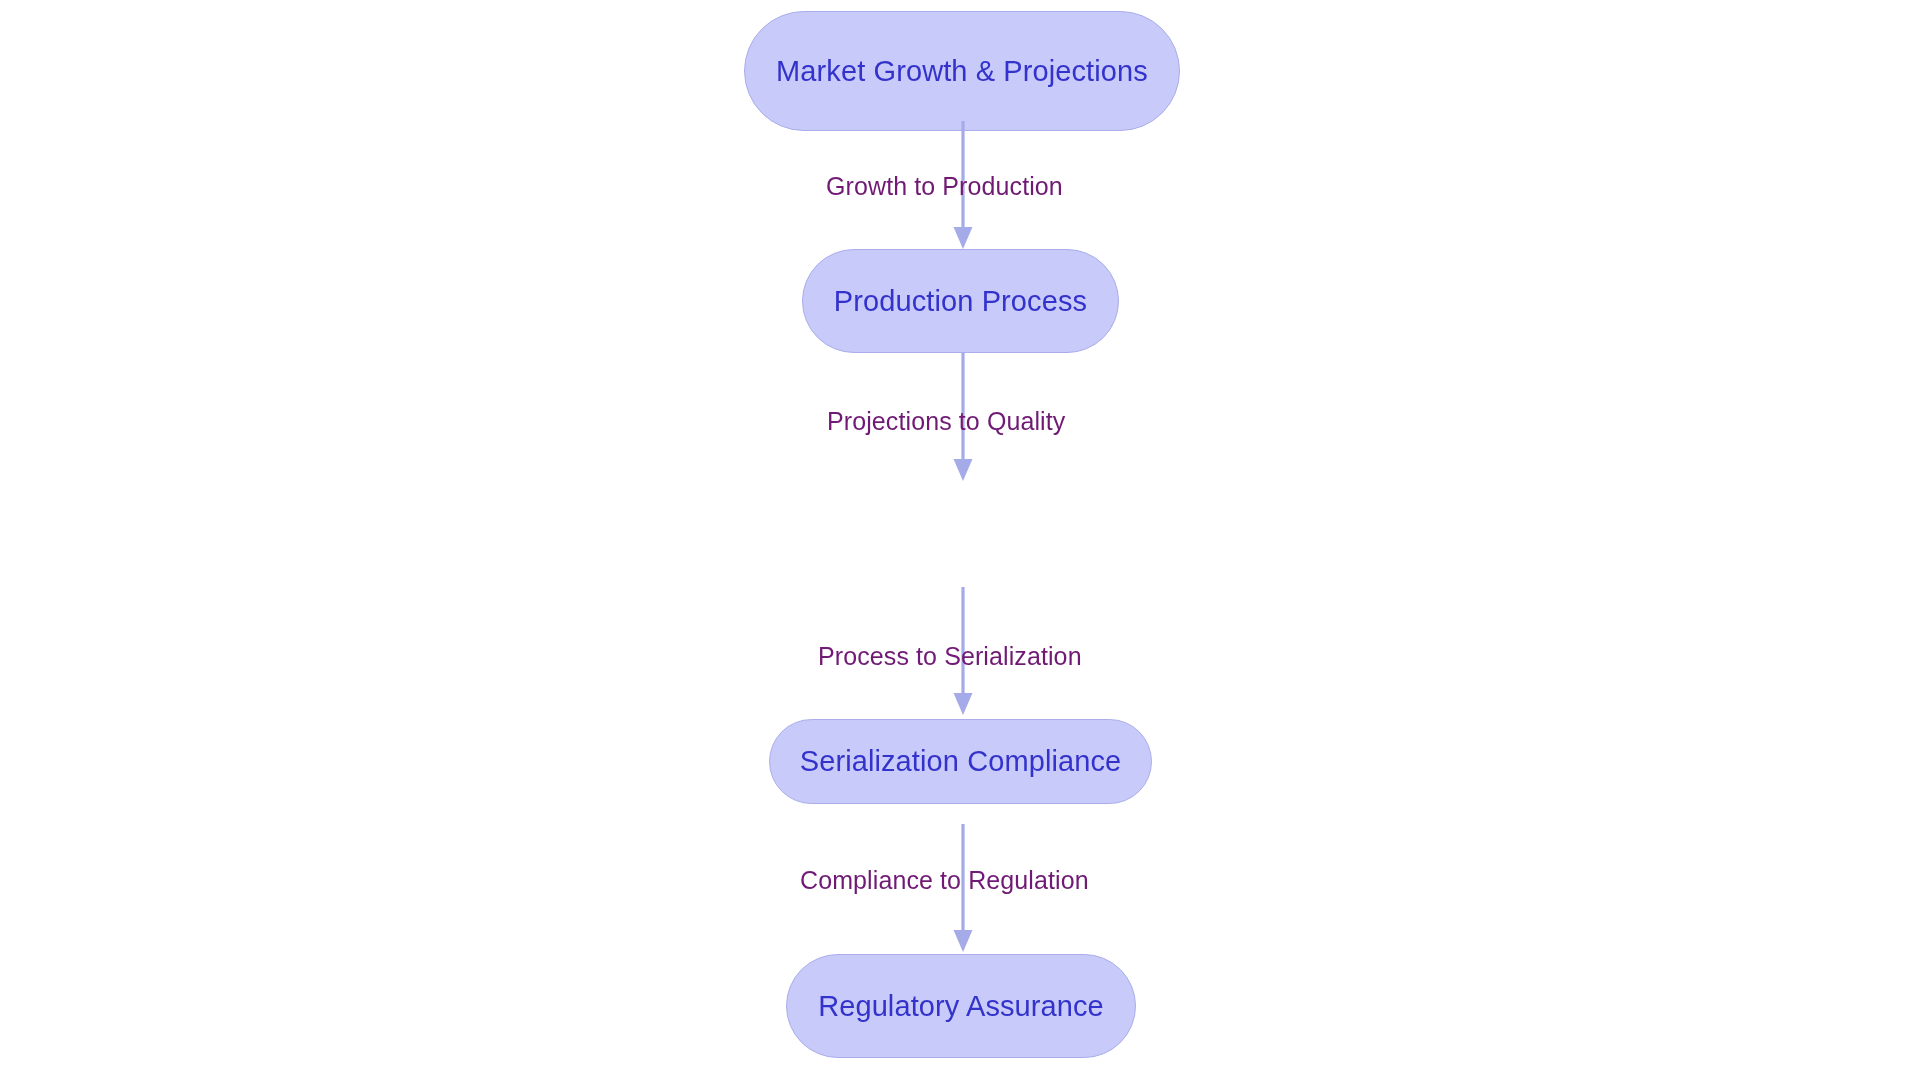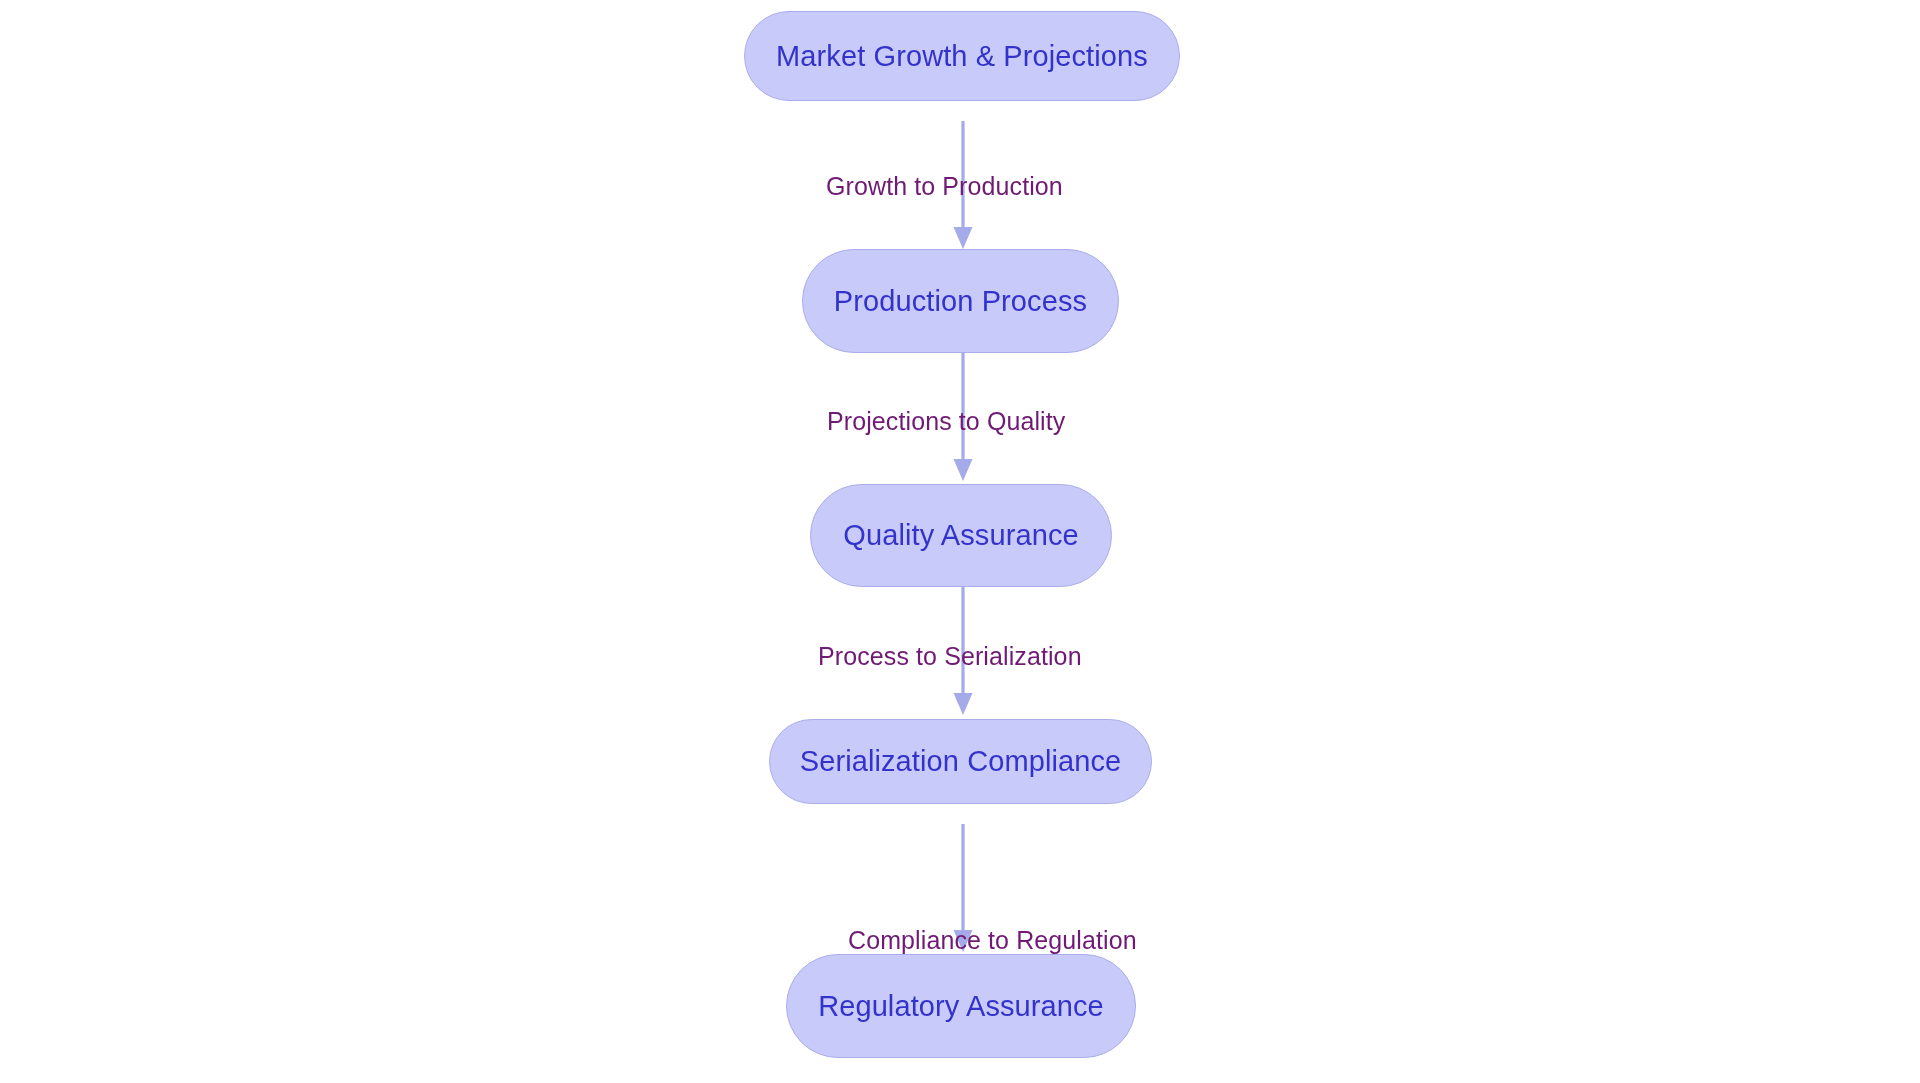--- a/index.html
+++ b/index.html
@@ -59,21 +59,21 @@
     white-space: nowrap;
     line-height: 1;
     letter-spacing: 0.1px;
   }
 </style>
 </head>
 <body>
 
 <div id="flow-canvas">
 
-  <div class="node" style="left:744px; top:11px; width:436px; height:90px;">
+  <div class="node" style="left:744px; top:11px; width:436px; height:120px;">
     <span class="node-label">Market Growth &amp; Projections</span>
   </div>
 
   <div class="edge" style="left:953px; top:121px; width:20px; height:130px;">
     <svg width="20" height="130" viewBox="0 0 20 130">
       <line x1="10" y1="0" x2="10" y2="108" stroke="#a5aae8" stroke-width="3.2"></line>
       <polygon points="10,128 0.5,106 19.5,106" fill="#a5aae8"></polygon>
     </svg>
   </div>
   <div class="edge-label" style="left:826px; top:174px;">Growth to Production</div>
@@ -83,41 +83,38 @@
   </div>
 
   <div class="edge" style="left:953px; top:353px; width:20px; height:130px;">
     <svg width="20" height="130" viewBox="0 0 20 130">
       <line x1="10" y1="0" x2="10" y2="108" stroke="#a5aae8" stroke-width="3.2"></line>
       <polygon points="10,128 0.5,106 19.5,106" fill="#a5aae8"></polygon>
     </svg>
   </div>
   <div class="edge-label" style="left:827px; top:409px;">Projections to Quality</div>
 
-  <div class="node" style="left:810px; top:484px; width:302px; height:103px;">
-    <span class="node-label">Quality Assurance</span>
-  </div>
 
   <div class="edge" style="left:953px; top:587px; width:20px; height:130px;">
     <svg width="20" height="130" viewBox="0 0 20 130">
       <line x1="10" y1="0" x2="10" y2="108" stroke="#a5aae8" stroke-width="3.2"></line>
       <polygon points="10,128 0.5,106 19.5,106" fill="#a5aae8"></polygon>
     </svg>
   </div>
   <div class="edge-label" style="left:818px; top:644px;">Process to Serialization</div>
 
   <div class="node" style="left:769px; top:719px; width:383px; height:85px;">
     <span class="node-label">Serialization Compliance</span>
   </div>
 
   <div class="edge" style="left:953px; top:824px; width:20px; height:130px;">
     <svg width="20" height="130" viewBox="0 0 20 130">
       <line x1="10" y1="0" x2="10" y2="108" stroke="#a5aae8" stroke-width="3.2"></line>
       <polygon points="10,128 0.5,106 19.5,106" fill="#a5aae8"></polygon>
     </svg>
   </div>
-  <div class="edge-label" style="left:800px; top:928px;margin-left:48px;">Compliance to Regulation</div>
+  <div class="edge-label" style="left:800px; top:868px;">Compliance to Regulation</div>
 
   <div class="node" style="left:786px; top:954px; width:350px; height:104px;">
     <span class="node-label">Regulatory Assurance</span>
   </div>
 
 </div>
 
 </body></html>

